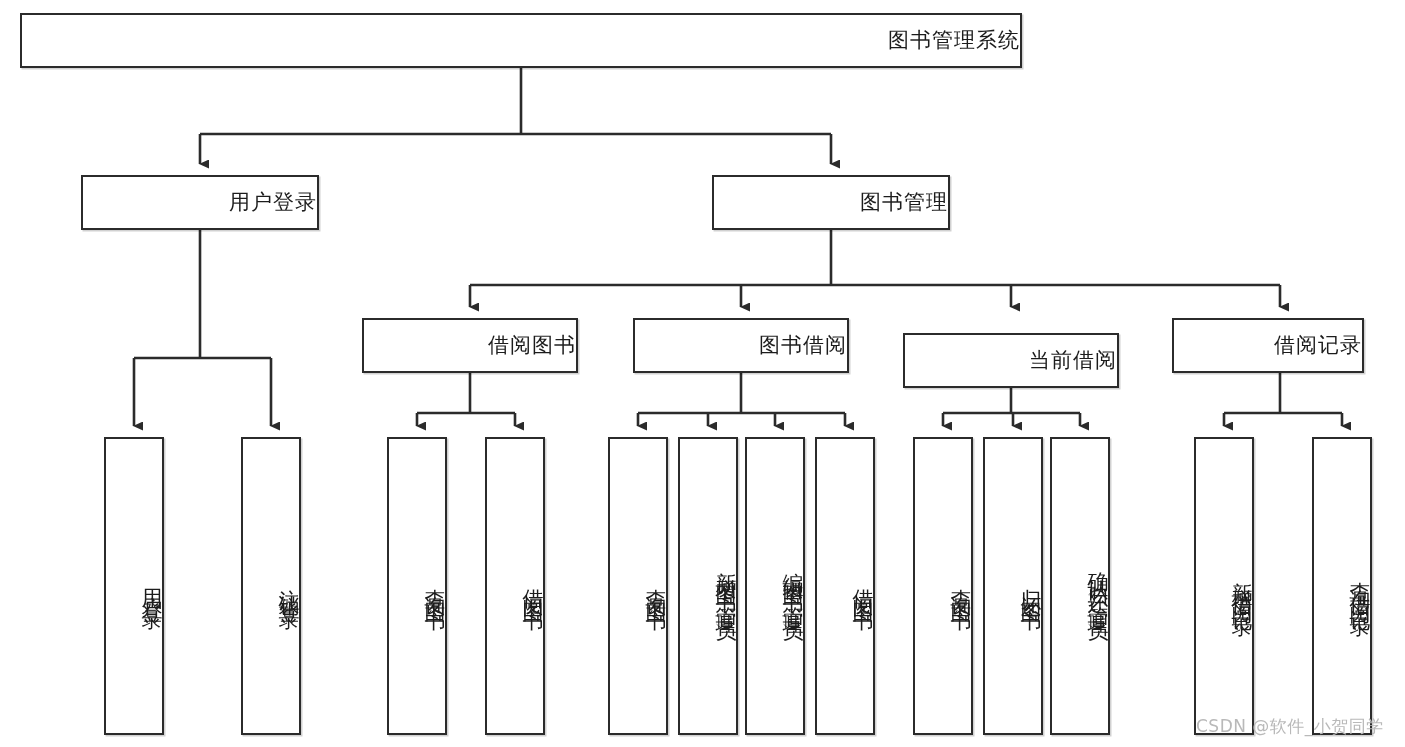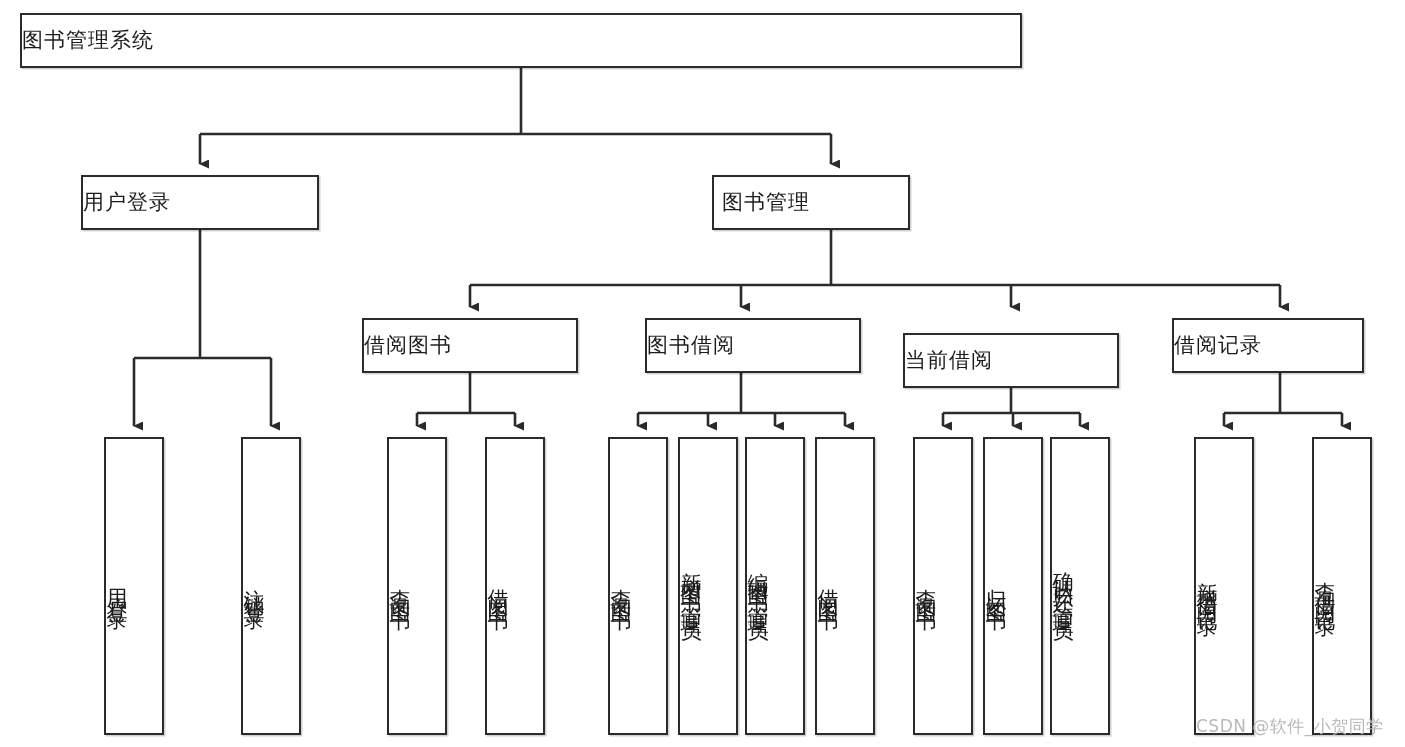--- a/index.html
+++ b/index.html
@@ -27,21 +27,21 @@
     height: 747px;
     pointer-events: none;
   }
   .node {
     position: absolute;
     box-sizing: border-box;
     background: #ffffff;
     border: 2.5px solid #2b2b2b;
     display: flex;
     align-items: center;
-    justify-content: flex-start;
+    justify-content: flex-end;
     box-shadow: 1.5px 1.5px 0 rgba(0,0,0,0.18);
   }
   .node-label {
     color: #1c1c1c;
     font-size: 21px;
     letter-spacing: 1px;
     white-space: nowrap;
     line-height: 1.1;
   }
   .node.vertical {
@@ -113,27 +113,27 @@
       </g>
   </svg>
 
   <div id="node-layer">
       <div class="node" style="left: 20px; top: 13px; width: 1002px; height: 55px;">
         <span class="node-label">图书管理系统</span>
       </div>
       <div class="node" style="left: 81px; top: 175px; width: 238px; height: 55px;">
         <span class="node-label">用户登录</span>
       </div>
-      <div class="node" style="left: 712px; top: 175px; width: 198px; height: 55px; padding-left: 8px;">
+      <div class="node" style="left: 712px; top: 175px; width: 238px; height: 55px; padding-left: 8px;">
         <span class="node-label">图书管理</span>
       </div>
       <div class="node" style="left: 362px; top: 318px; width: 216px; height: 55px;">
         <span class="node-label">借阅图书</span>
       </div>
-      <div class="node" style="left: 633px; top: 318px; width: 216px; height: 55px; margin-left: 12px;">
+      <div class="node" style="left: 633px; top: 318px; width: 216px; height: 55px;">
         <span class="node-label">图书借阅</span>
       </div>
       <div class="node" style="left: 903px; top: 318px; width: 216px; height: 55px; margin-top: 15px;">
         <span class="node-label">当前借阅</span>
       </div>
       <div class="node" style="left: 1172px; top: 318px; width: 192px; height: 55px;">
         <span class="node-label">借阅记录</span>
       </div>
       <div class="node vertical" style="left: 104px; top: 437px; width: 60px; height: 298px;">
         <span class="node-label" style="margin-top: 133px;">用户登录</span>

